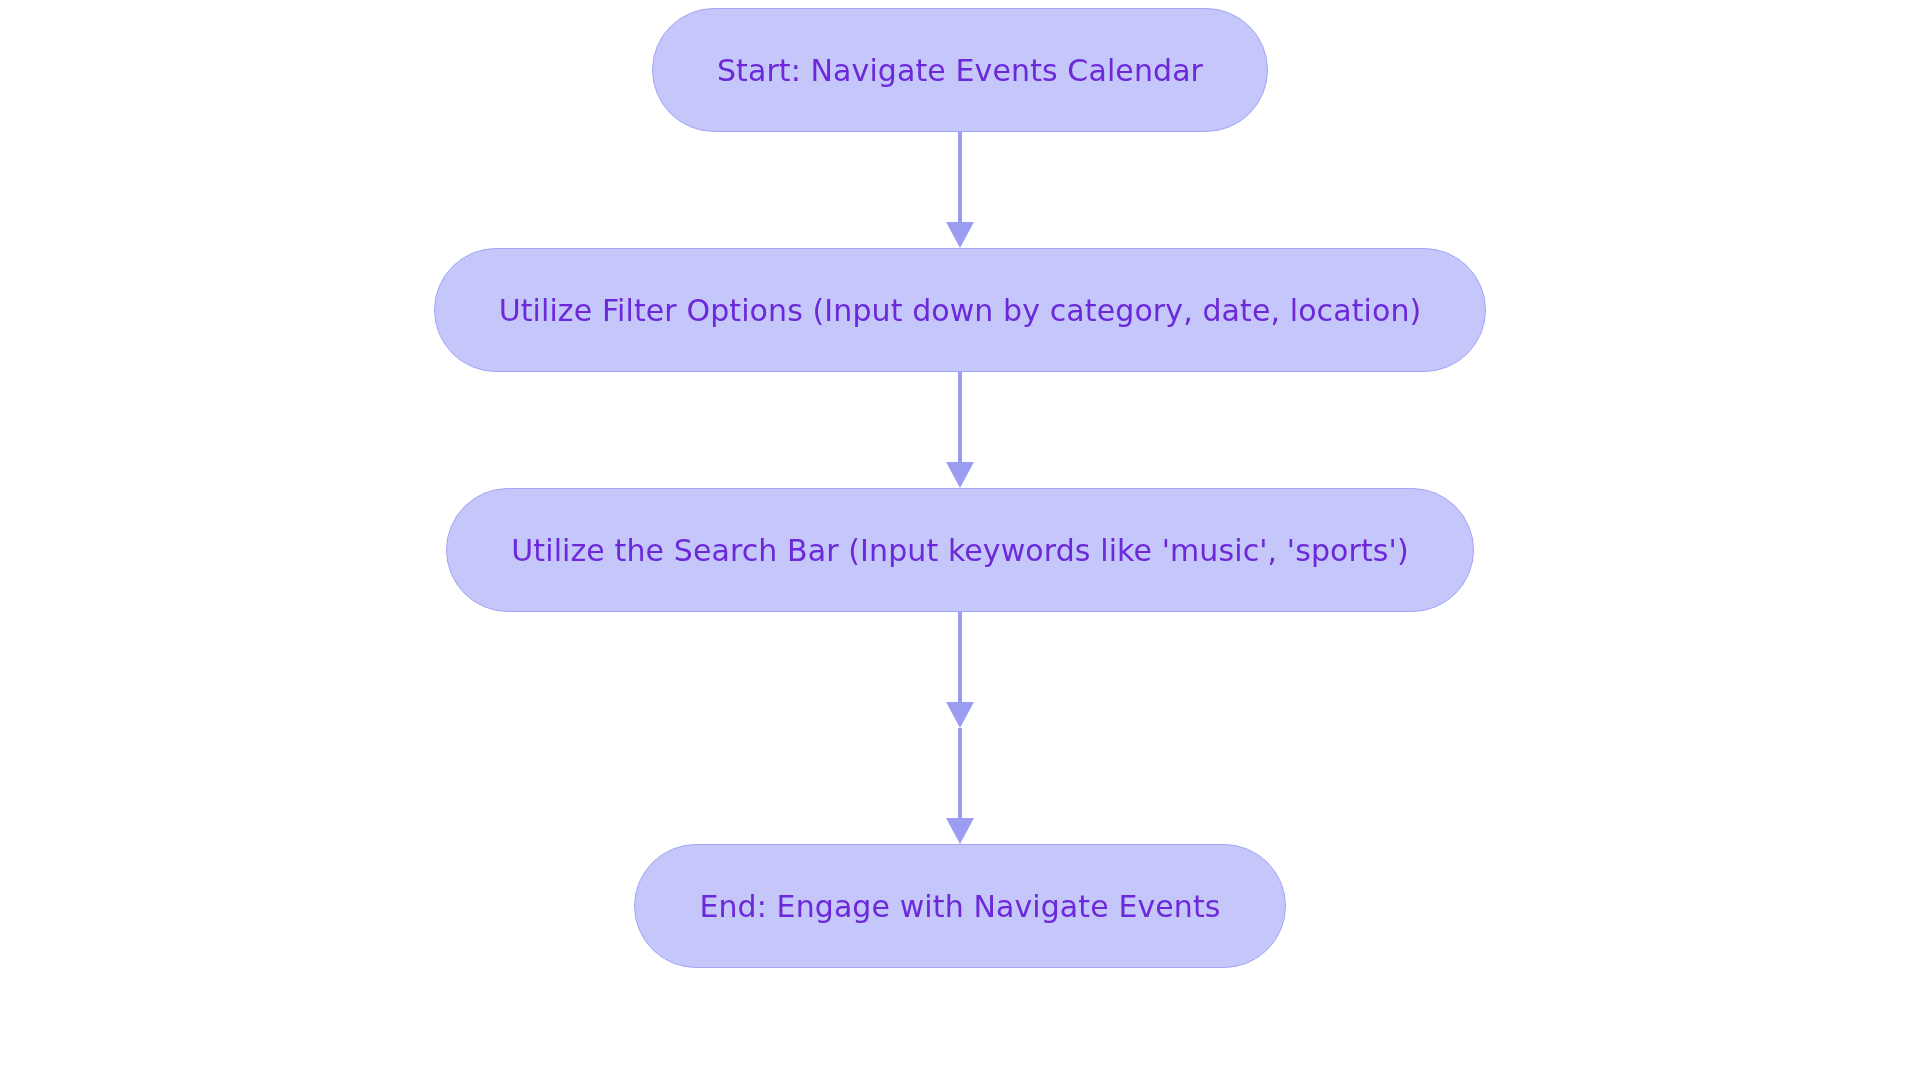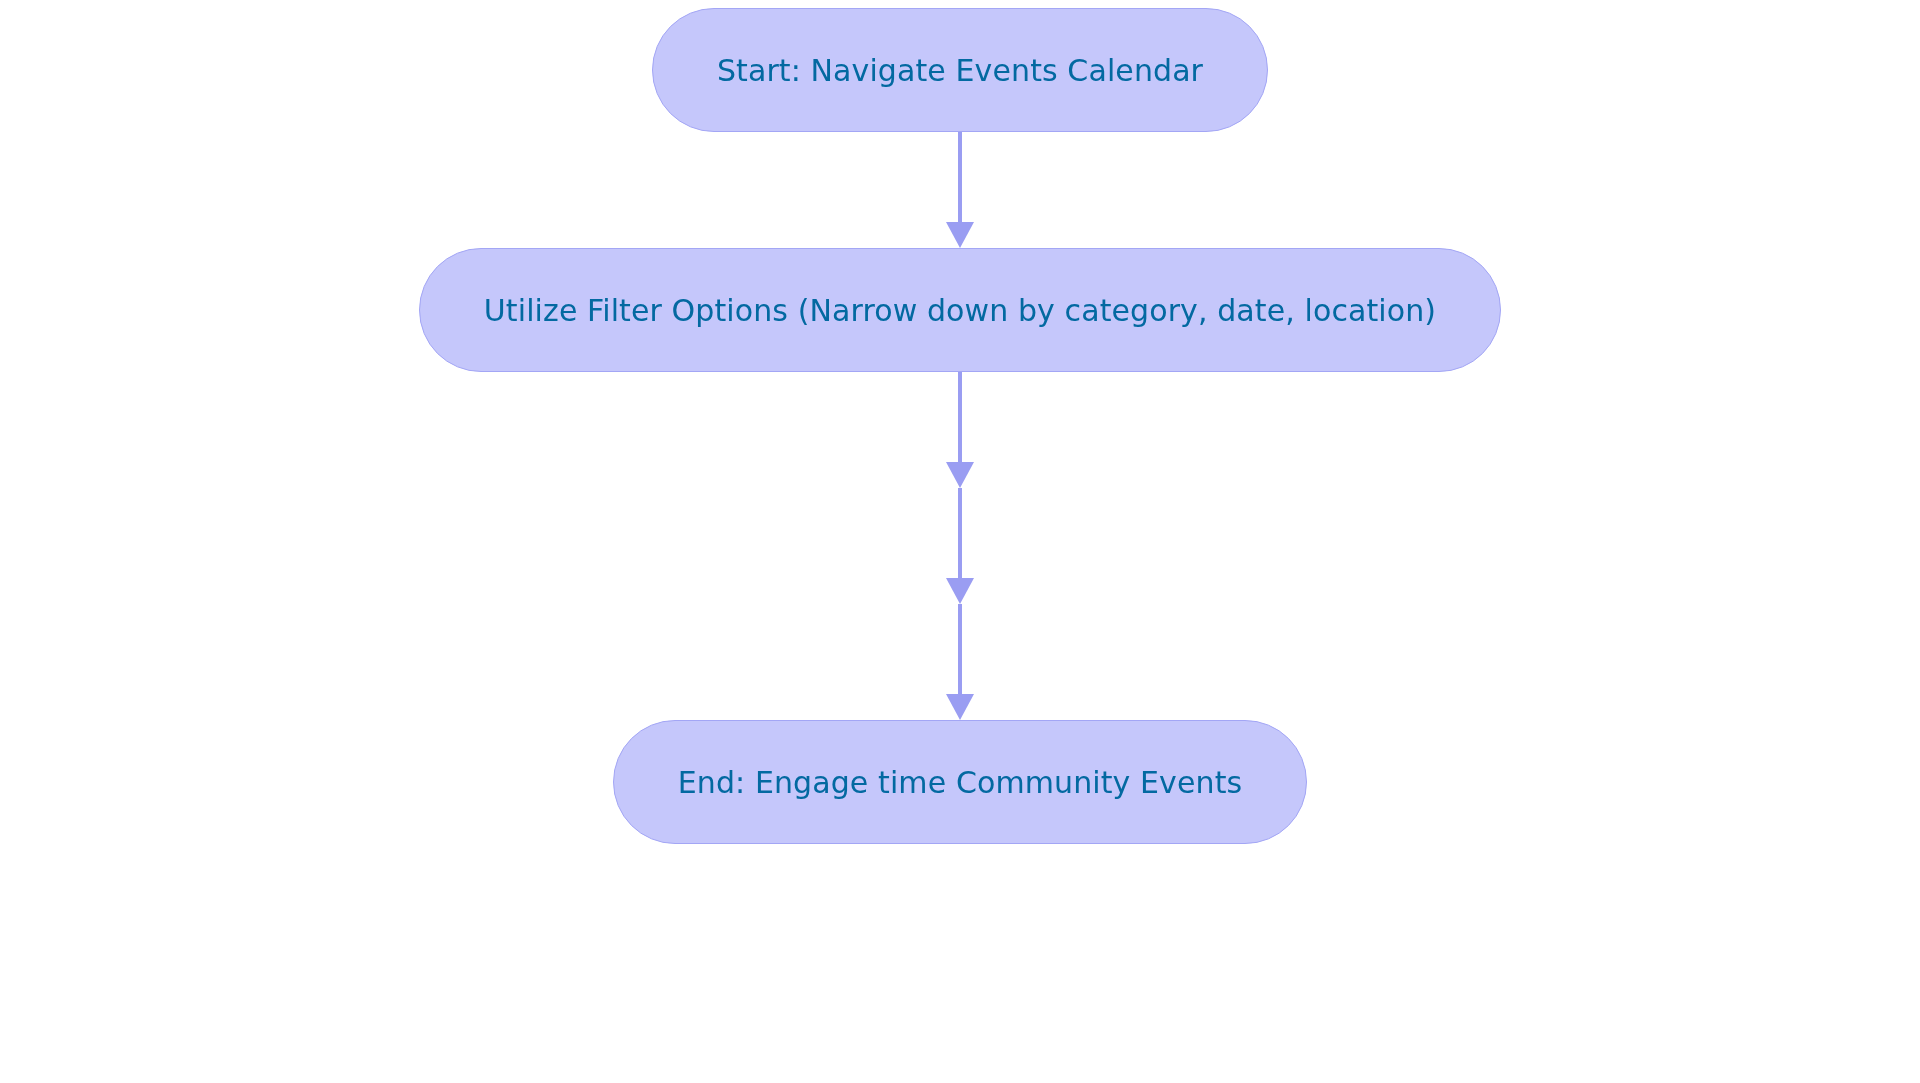--- a/index.html
+++ b/index.html
@@ -33,21 +33,21 @@
     justify-content: flex-start;
     padding-top: 8px;
     box-sizing: border-box;
   }
 
   .node {
     box-sizing: border-box;
     background: #c5c7fb;
     border: 1.6px solid #a3a6f5;
     border-radius: 999px;
-    color: #0369a1;
+    color: #6d28d9;
     display: flex;
     align-items: center;
     justify-content: center;
     text-align: center;
     height: 124px;
     padding: 0 64px;
     font-size: 30px;
     font-weight: 400;
     letter-spacing: 0.1px;
     line-height: 1.1;
@@ -91,38 +91,41 @@
     <div class="node node-start">
       <span>Start: Navigate Events Calendar</span>
     </div>
 
     <div class="connector">
       <div class="stem"></div>
       <div class="head"></div>
     </div>
 
     <div class="node node-filter">
-      <span>Utilize Filter Options (Narrow down by category, date, location)</span>
+      <span>Utilize Filter Options (Input down by category, date, location)</span>
+    </div>
+
+    <div class="connector">
+      <div class="stem"></div>
+      <div class="head"></div>
+    </div>
+
+    <div class="node node-search">
+      <span>Utilize the Search Bar (Input keywords like 'music', 'sports')</span>
     </div>
 
     <div class="connector">
       <div class="stem"></div>
       <div class="head"></div>
     </div>
 
 
     <div class="connector">
       <div class="stem"></div>
       <div class="head"></div>
     </div>
 
-
-    <div class="connector">
-      <div class="stem"></div>
-      <div class="head"></div>
-    </div>
-
     <div class="node node-end">
-      <span>End: Engage time Community Events</span>
+      <span>End: Engage with Navigate Events</span>
     </div>
 
   </div>
 </div>
 
 </body></html>

